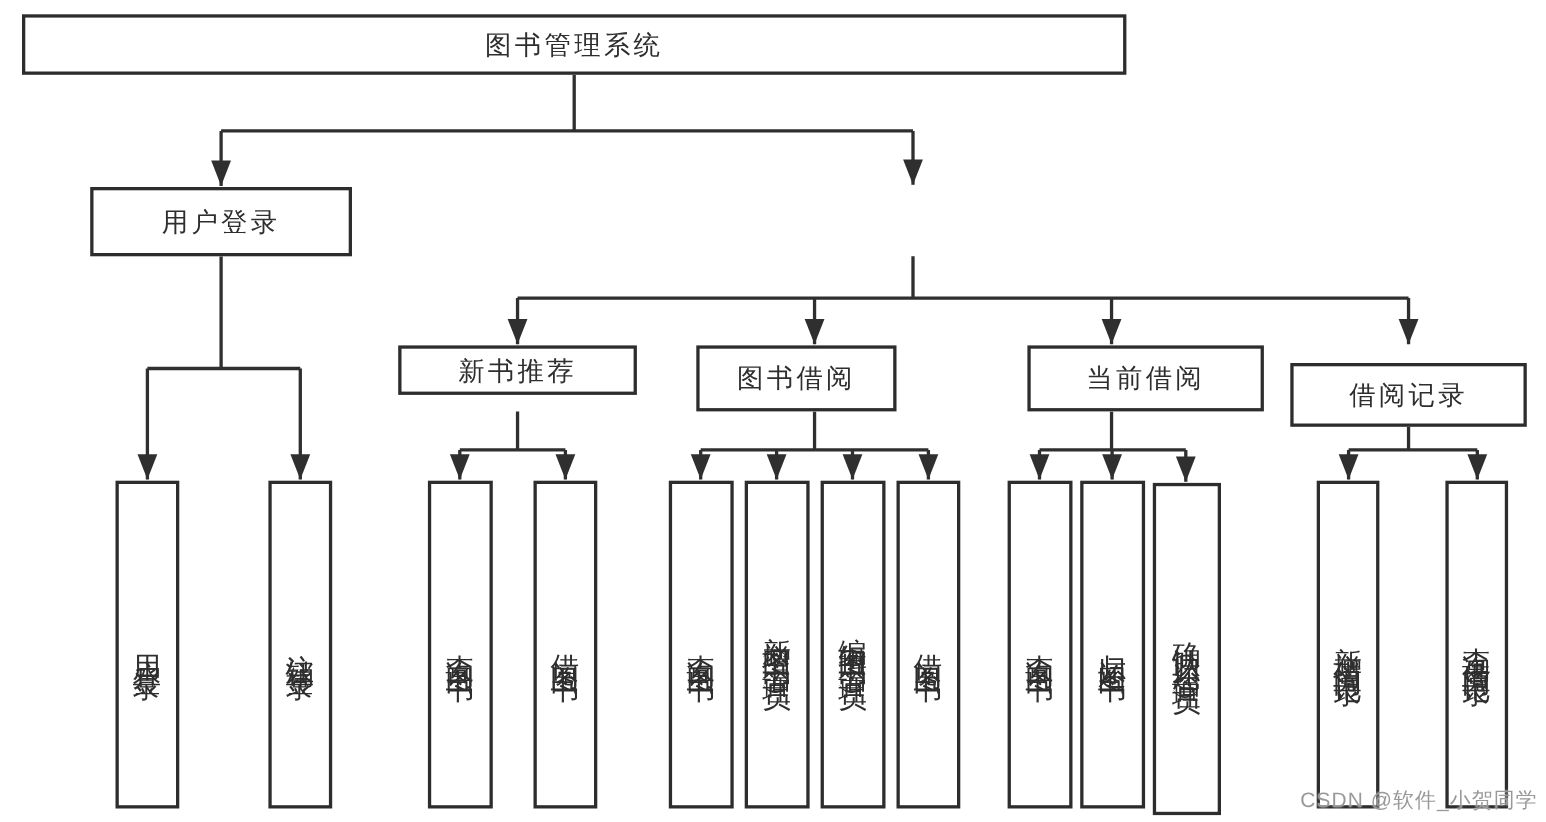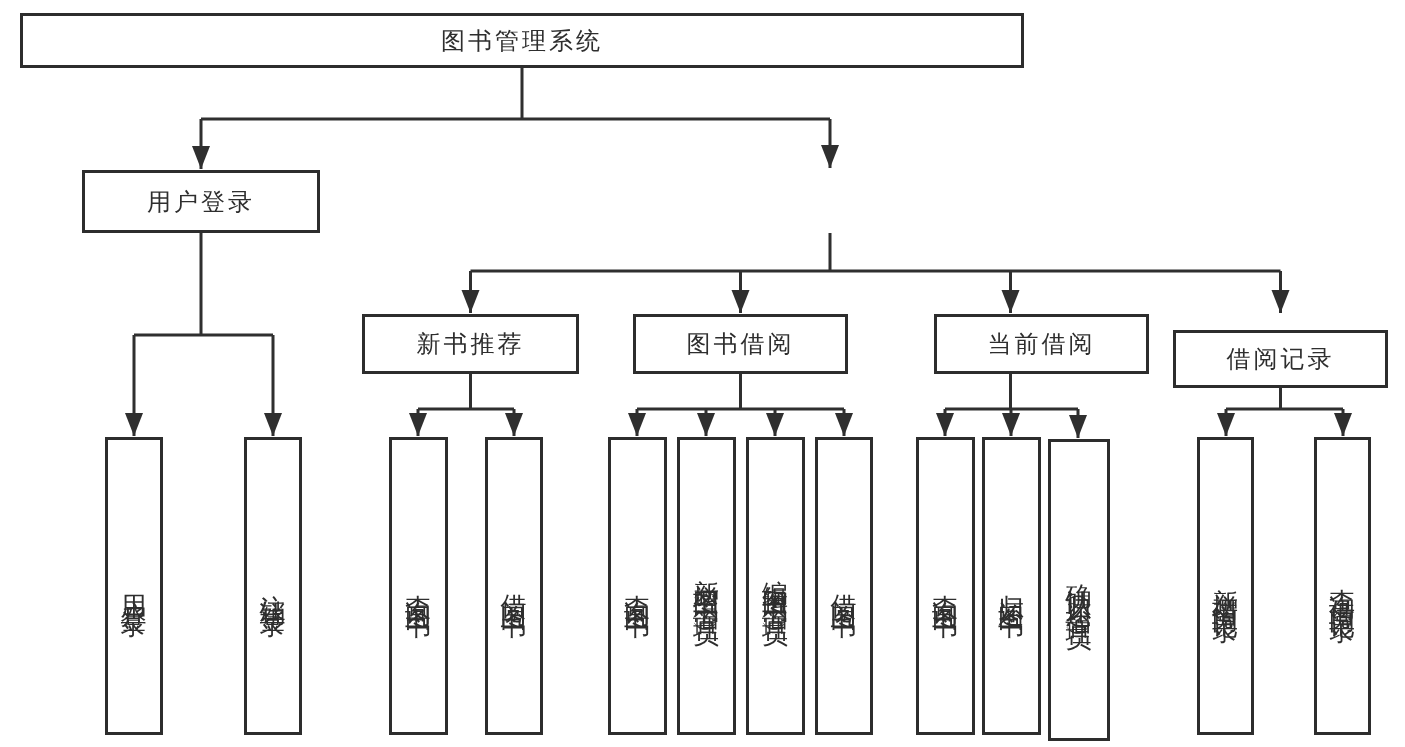--- a/index.html
+++ b/index.html
@@ -109,24 +109,24 @@
   </svg>
 
   <div class="node hbox" style="left:20px; top:13px; width:1004px; height:55px;">
     <span class="label">图书管理系统</span>
   </div>
 
   <div class="node hbox" style="left:82px; top:170px; width:238px; height:63px;">
     <span class="label">用户登录</span>
   </div>
 
-  <div class="node hbox" style="left:362px; top:314px; width:217px; height:60px;">
+  <div class="node hbox" style="left:362px; top:314px; width:217px; height:45px;">
     <span class="label">新书推荐</span>
   </div>
-  <div class="node hbox" style="left:633px; top:314px; width:215px; height:60px;">
+  <div class="node hbox" style="left:633px; top:314px; width:182px; height:60px;">
     <span class="label">图书借阅</span>
   </div>
   <div class="node hbox" style="left:934px; top:314px; width:215px; height:60px;">
     <span class="label">当前借阅</span>
   </div>
   <div class="node hbox" style="left:1173px; top:330px; width:215px; height:58px;">
     <span class="label">借阅记录</span>
   </div>
 
   <div class="node vbox" style="left:105px; top:437px; width:58px; height:298px;">
@@ -166,14 +166,15 @@
     <span class="label">确认归还（管理员）</span>
   </div>
 
   <div class="node vbox" style="left:1197px; top:437px; width:57px; height:298px;">
     <span class="label">新增借阅记录</span>
   </div>
   <div class="node vbox" style="left:1314px; top:437px; width:57px; height:298px;">
     <span class="label">查询借阅记录</span>
   </div>
 
+  <div class="watermark">CSDN @软件_小贺同学</div>
 
 </div>
 
 </body></html>

